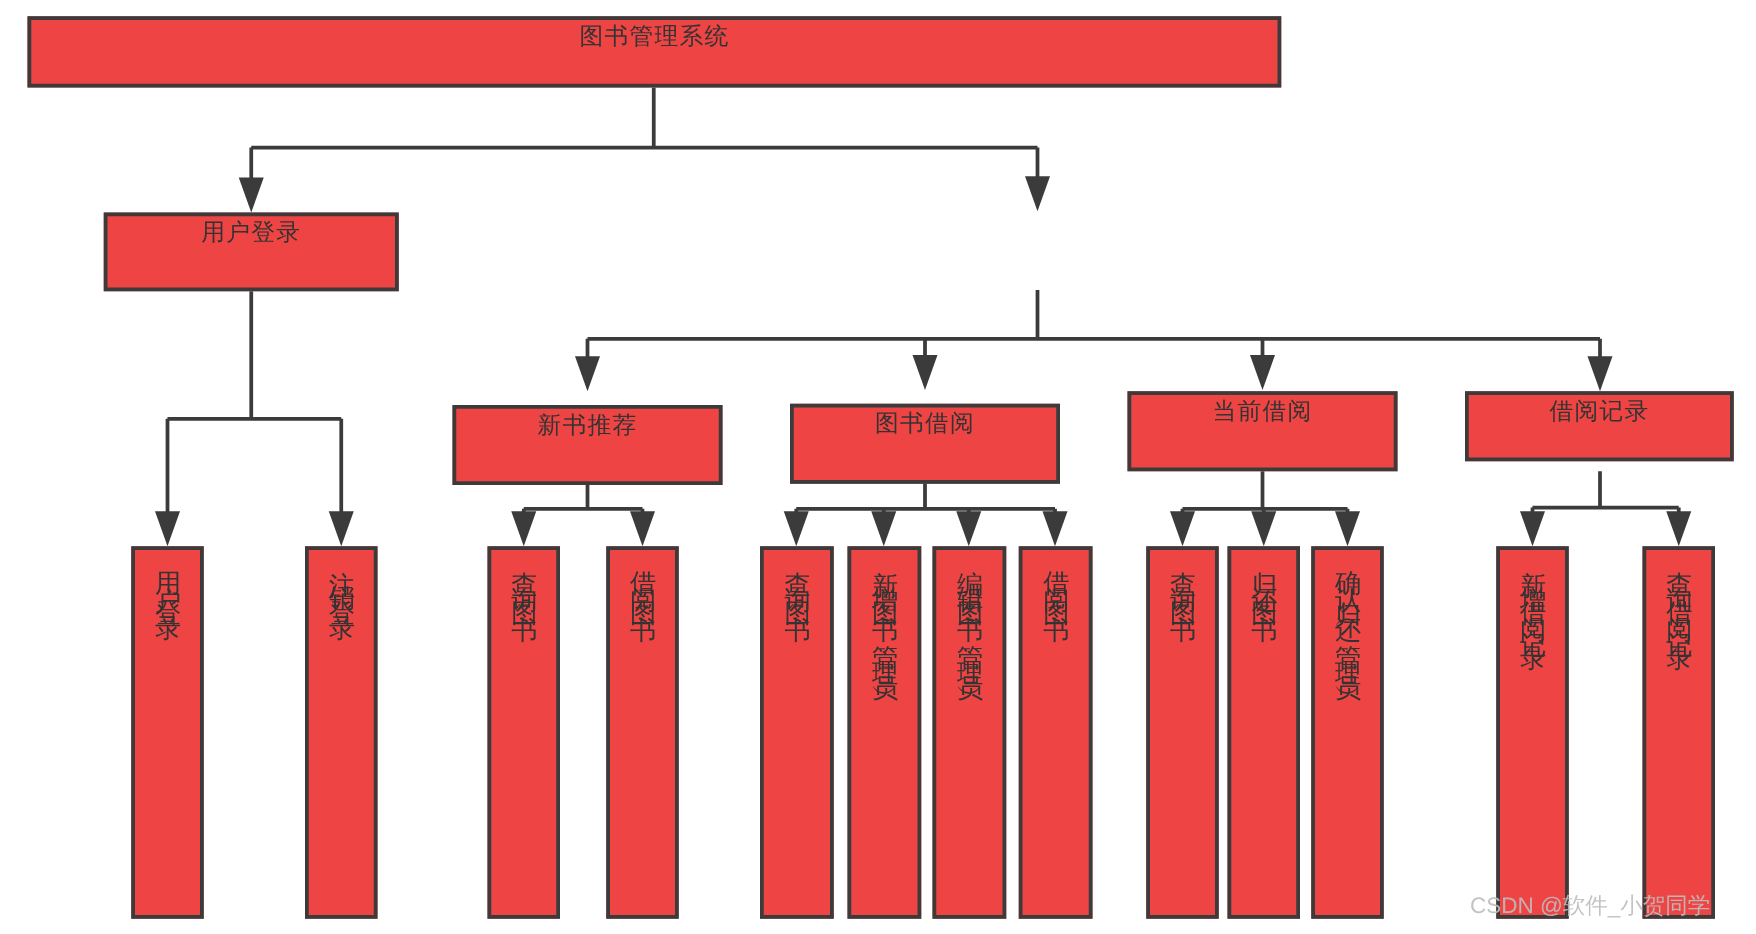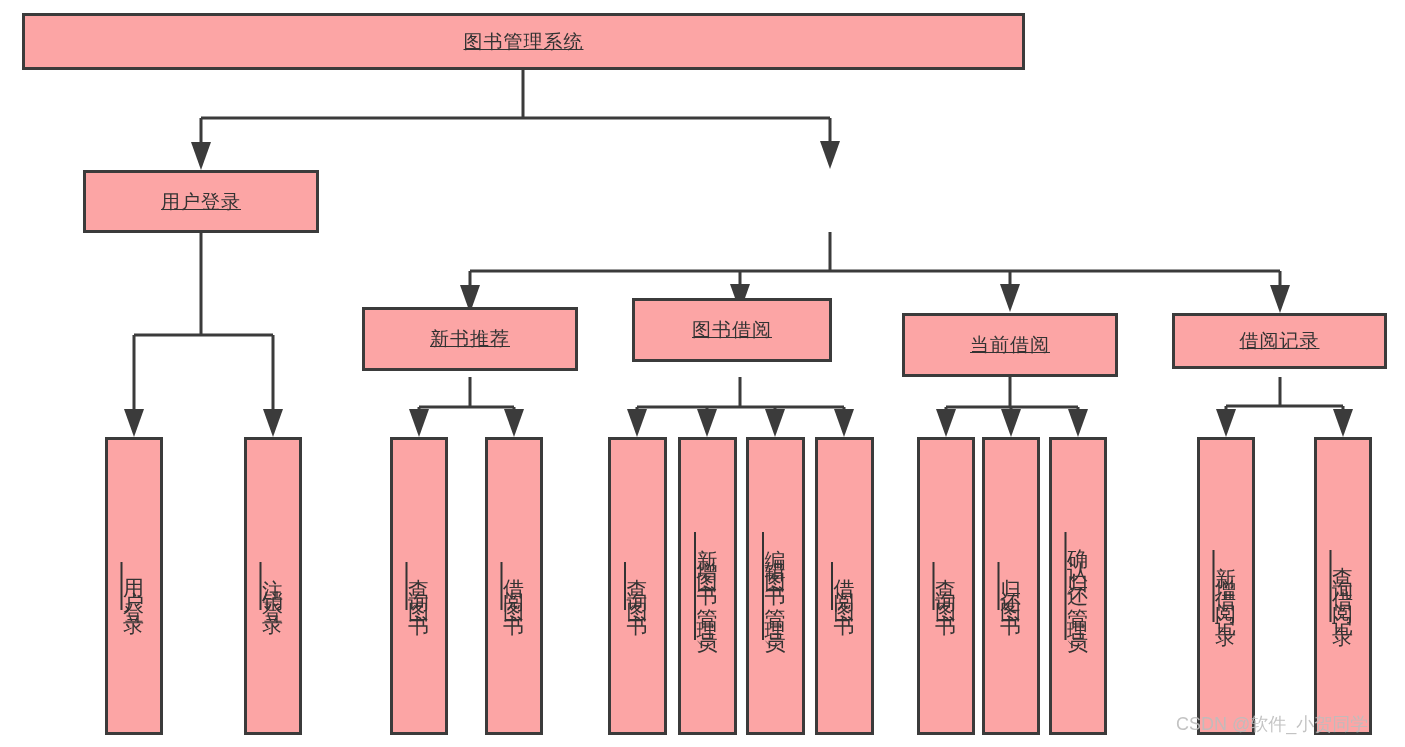--- a/index.html
+++ b/index.html
@@ -31,28 +31,27 @@
     stroke-width: 3;
     fill: none;
   }
   .wires polygon {
     fill: var(--line-color);
     stroke: none;
   }
 
   .box {
     position: absolute;
-    background: #fca5a5;
+    background: #ef4444;
     border: 3px solid var(--line-color);
     display: flex;
-    align-items: center;
+    align-items: flex-start;
     justify-content: center;
     z-index: 1;
     color: var(--text-color);
-    text-decoration: underline;
   }
   .box.h span {
     font-size: 19px;
     letter-spacing: 1px;
     white-space: nowrap;
   }
   .box.v span {
     writing-mode: vertical-rl;
     text-orientation: mixed;
     font-size: 21px;
@@ -102,24 +101,24 @@
   </svg>
 
   <div class="box h" style="left:22px;top:13px;width:1003px;height:57px">
     <span>图书管理系统</span>
   </div>
 
   <div class="box h" style="left:83px;top:170px;width:236px;height:63px">
     <span>用户登录</span>
   </div>
 
-  <div class="box h" style="left:362px;top:307px;width:216px;height:64px">
+  <div class="box h" style="left:362px;top:324px;width:216px;height:64px">
     <span>新书推荐</span>
   </div>
-  <div class="box h" style="left:632px;top:298px;width:200px;height:64px">
+  <div class="box h" style="left:632px;top:323px;width:216px;height:64px">
     <span>图书借阅</span>
   </div>
   <div class="box h" style="left:902px;top:313px;width:216px;height:64px">
     <span>当前借阅</span>
   </div>
   <div class="box h" style="left:1172px;top:313px;width:215px;height:56px">
     <span>借阅记录</span>
   </div>
 
   <div class="box v" style="left:105px;top:437px;width:58px;height:298px">

